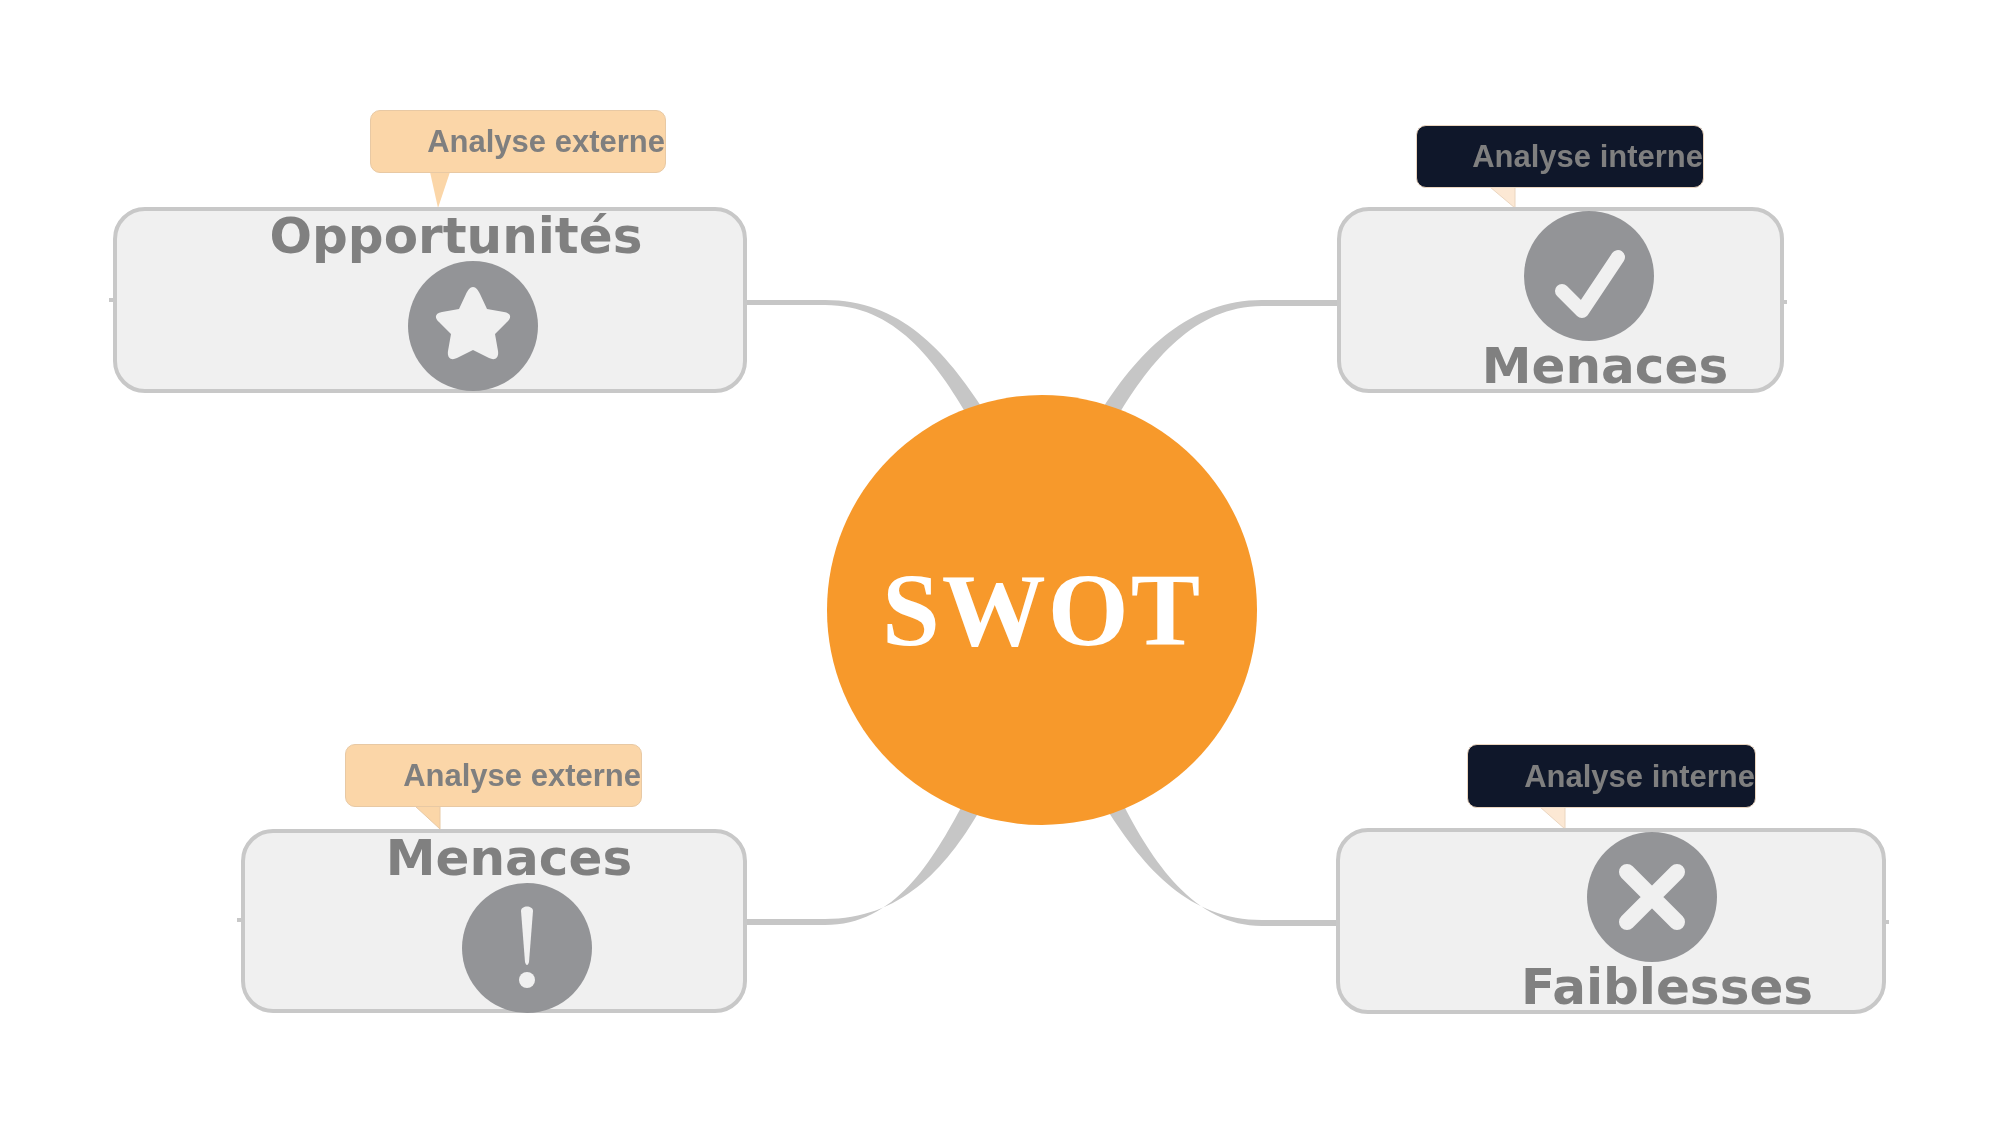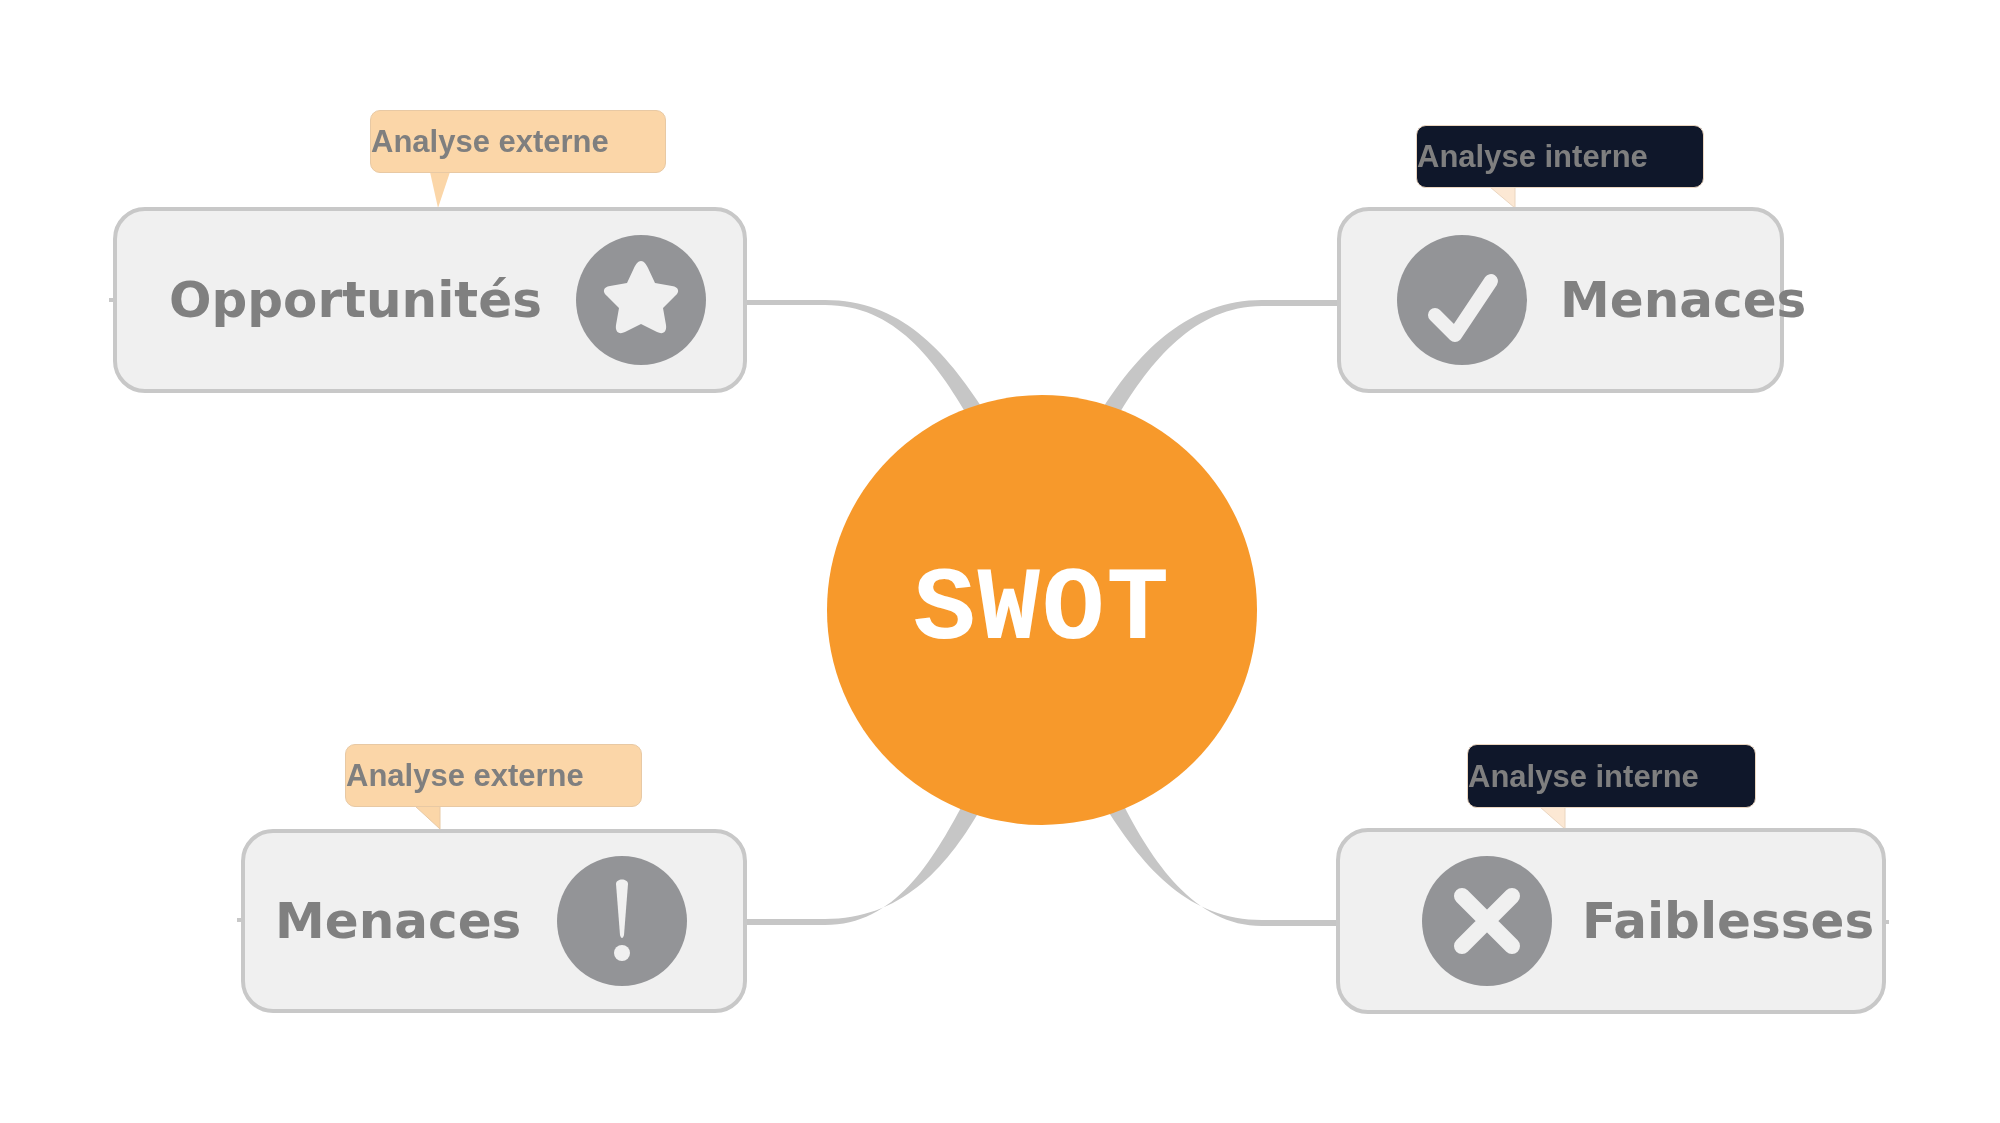--- a/index.html
+++ b/index.html
@@ -5,41 +5,41 @@
     html, body { margin: 0; padding: 0; background: #ffffff; }
     body { width: 2000px; height: 1123px; position: relative; overflow: hidden; }
     .canvas { position: absolute; left: 0; top: 0; width: 2000px; height: 1123px; }
     svg.links { position: absolute; left: 0; top: 0; width: 2000px; height: 1123px; }
     .center-node {
       position: absolute; left: 827px; top: 395px; width: 430px; height: 430px;
       border-radius: 50%; background: #F7992B;
       display: flex; align-items: center; justify-content: center;
     }
     .center-label {
-      font-family: Liberation Mono, monospace; font-weight: bold;
+      font-family: Liberation Serif, serif; font-weight: bold;
       font-size: 104px; color: #ffffff; letter-spacing: 2px; line-height: 1;
     }
     .topic {
       position: absolute; box-sizing: border-box;
       background: #F0F0F0; border: 4px solid #C8C8C8; border-radius: 32px;
-      display: flex; align-items: center;
+      display: flex; align-items: center; flex-direction: column;
     }
     .topic-label {
       font-family: "DejaVu Sans", sans-serif; font-weight: bold;
       font-size: 50px; color: #808080; white-space: nowrap; line-height: 1;
     }
     .icon-badge {
       width: 130px; height: 130px; border-radius: 50%; background: #939497;
       display: flex; align-items: center; justify-content: center; flex: 0 0 auto;
     }
     .icon-badge svg { width: 130px; height: 130px; }
     .callout {
       position: absolute; box-sizing: border-box; border-radius: 10px;
       border: 1.5px solid #E8C9A4;
-      display: flex; align-items: center; justify-content: flex-start;
+      display: flex; align-items: center; justify-content: flex-end;
     }
     .callout.ext { background: #FBD6A8; }
     .callout.int { background: #0f172a; border-color: #EBD6C0; }
     .callout-label {
       font-family: "Liberation Sans", sans-serif; font-weight: bold;
       font-size: 31px; color: #7F7F7F; white-space: nowrap; line-height: 1;
     }
     .stub { position: absolute; background: #C8C8C8; width: 5px; height: 4px; }
   </style>
 </head>

